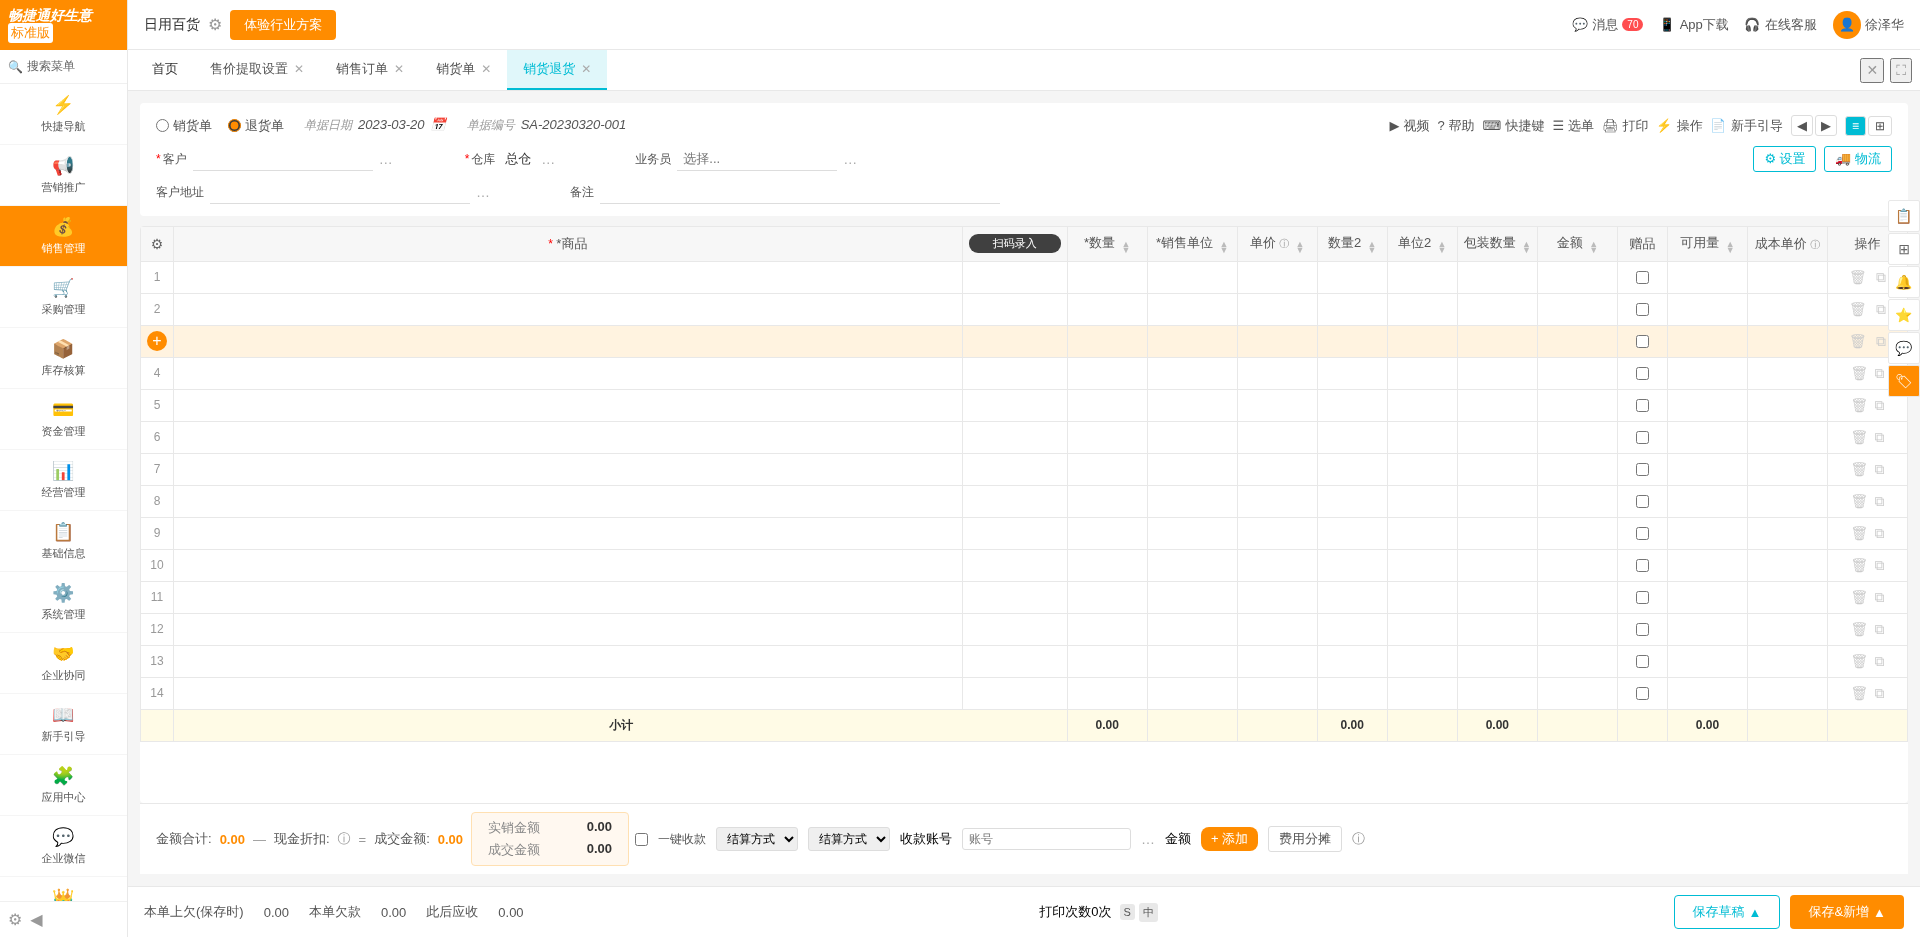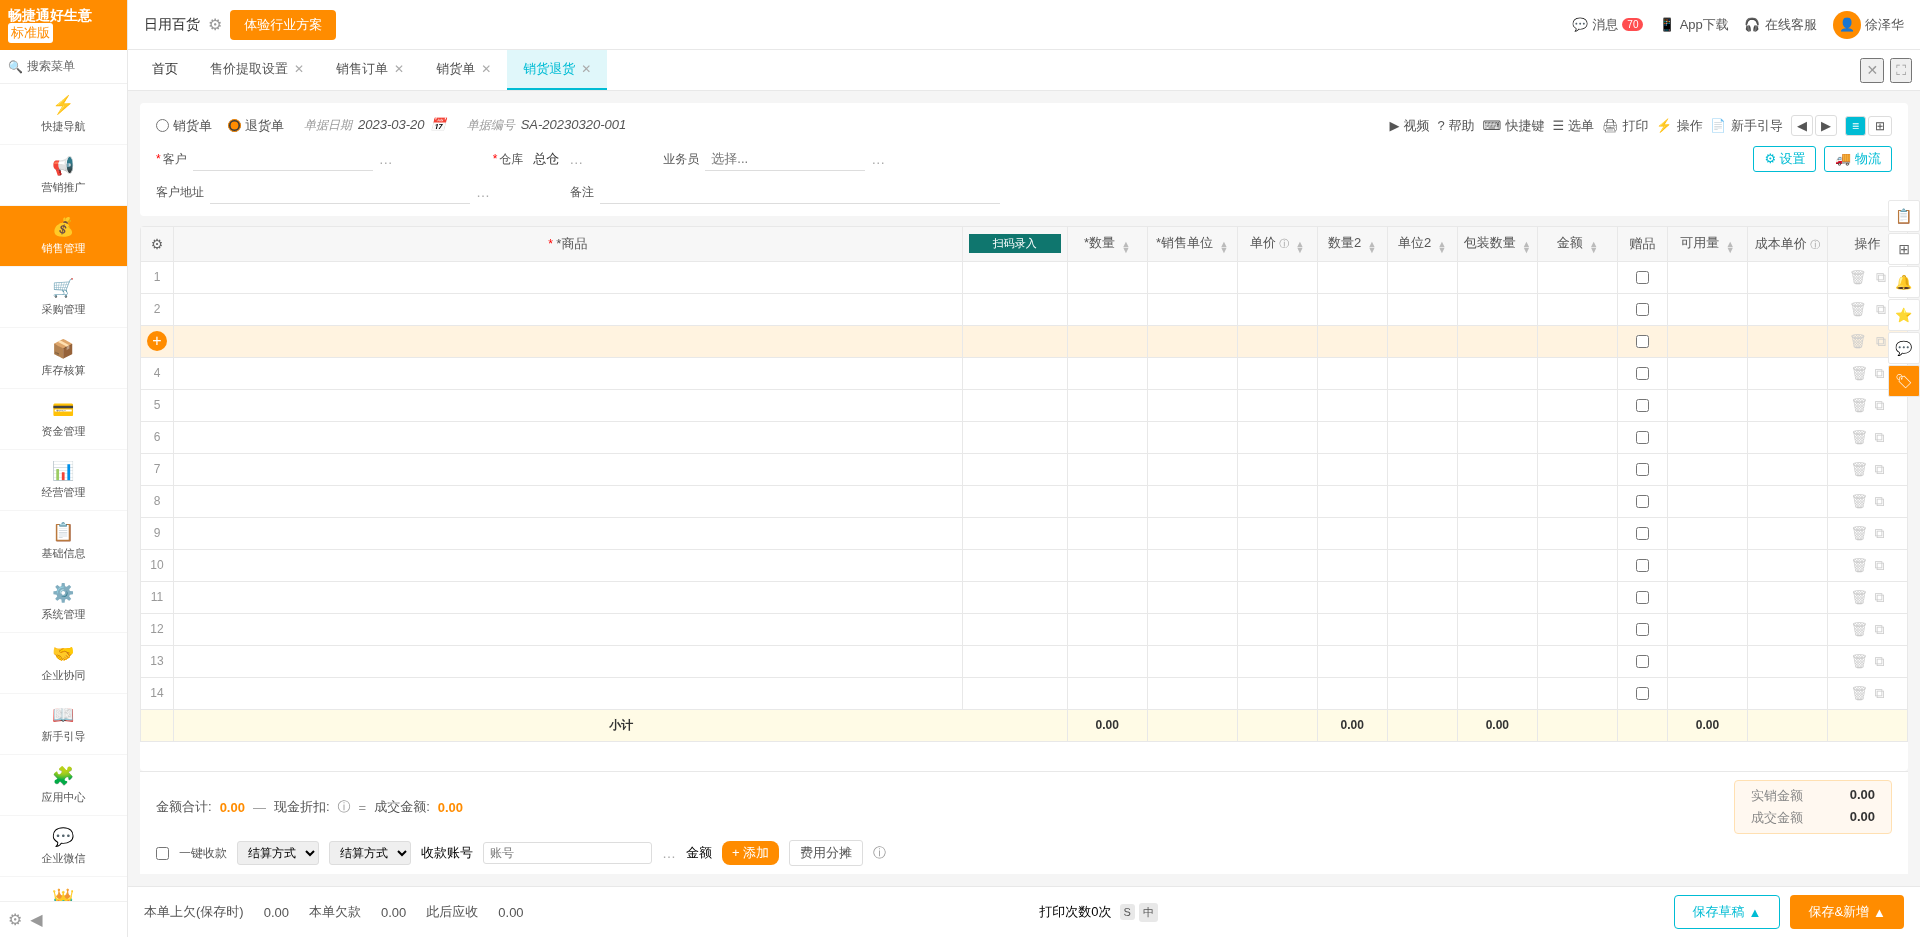--- a/index.html
+++ b/index.html
@@ -1,21 +1,21 @@
 <!DOCTYPE html>
 <html><head>
   <meta charset="utf-8">
   <style>
     * { box-sizing: border-box; margin: 0; padding: 0; font-family: 'Microsoft YaHei', '微软雅黑', sans-serif; font-size: 13px; }
     body { display: flex; height: 937px; overflow: hidden; background: #f0f2f5; }
 
     
     .sidebar { width: 128px; background: #fff; display: flex; flex-direction: column; border-right: 1px solid #e8e8e8; flex-shrink: 0; }
     .sidebar-logo { background: #ff8c00; padding: 8px; display: flex; align-items: center; gap: 6px; height: 50px; }
-    .sidebar-logo-text { color: #fff; font-size: 14px; font-weight: bold; line-height: 1.2; }
+    .sidebar-logo-text { color: #fff; font-size: 14px; font-weight: bold; line-height: 1.2; font-style: italic; }
     .sidebar-logo-badge { background: #fff; color: #ff8c00; font-size: 13px; border-radius: 3px; padding: 1px 3px; }
     .sidebar-search { display: flex; align-items: center; padding: 8px; gap: 4px; border-bottom: 1px solid #f0f0f0; cursor: pointer; }
     .sidebar-search span { color: #666; font-size: 12px; }
     .sidebar-nav { flex: 1; overflow-y: auto; }
     .sidebar-item { display: flex; flex-direction: column; align-items: center; padding: 10px 4px; cursor: pointer; border-bottom: 1px solid #f5f5f5; color: #555; }
     .sidebar-item.active { background: #ff8c00; color: #fff; }
     .sidebar-item .icon { font-size: 18px; margin-bottom: 3px; }
     .sidebar-item .label { font-size: 11px; }
     .sidebar-bottom { display: flex; padding: 8px; gap: 8px; border-top: 1px solid #f0f0f0; }
     .sidebar-bottom .icon-btn { cursor: pointer; color: #999; font-size: 16px; }
@@ -70,29 +70,29 @@
 
     
     .table-container { flex: 1; overflow: auto; background: #fff; border-radius: 4px; }
     table { width: 100%; border-collapse: collapse; }
     thead tr { background: #f7f7f7; }
     th { padding: 7px 6px; border: 1px solid #e8e8e8; color: #555; font-weight: normal; font-size: 12px; white-space: nowrap; text-align: center; }
     th.required::before { content: '*'; color: red; }
     td { padding: 5px 6px; border: 1px solid #e8e8e8; text-align: center; font-size: 12px; color: #333; height: 32px; }
     tr.active-row td { background: #fff3e0; }
     .row-num { color: #999; text-align: center; }
-    .scan-btn { background: #0f766e; color: #fff; border: none; border-radius: 0; padding: 2px 24px; cursor: pointer; font-size: 11px; }
+    .scan-btn { background: #404040; color: #fff; border: none; border-radius: 9px; padding: 2px 24px; cursor: pointer; font-size: 11px; }
     .add-row-btn { background: #ff8c00; color: #fff; border: none; border-radius: 50%; width: 20px; height: 20px; cursor: pointer; font-size: 16px; line-height: 1; display: flex; align-items: center; justify-content: center; }
     .checkbox-cell { display: flex; justify-content: center; align-items: center; }
     .delete-btn { color: #ccc; cursor: pointer; font-size: 14px; margin: 0 3px; }
     .copy-btn { color: #ccc; cursor: pointer; font-size: 14px; margin: 0 3px; }
     .subtotal-row td { background: #fffbe6; font-weight: bold; }
 
     
-    .bottom-bar { background: #fff; border-top: 1px solid #e8e8e8; padding: 8px 16px; display: flex; flex-direction: column; gap: 6px; }
+    .bottom-bar { background: #fff; border-top: 1px solid #e8e8e8; padding: 8px 16px; display: flex; gap: 6px; }
     .amount-row { display: flex; align-items: center; gap: 8px; color: #555; font-size: 13px; }
     .amount-row .minus { color: #999; }
     .amount-row .equals { color: #999; }
     .amount-highlight { color: #ff8c00; font-weight: bold; }
     .payment-row { display: flex; align-items: center; gap: 10px; }
     .payment-row label { color: #555; font-size: 12px; }
     .payment-select { border: 1px solid #ddd; border-radius: 3px; padding: 3px 6px; font-size: 12px; min-width: 80px; }
     .payment-input { border: 1px solid #ddd; border-radius: 3px; padding: 3px 6px; font-size: 12px; min-width: 80px; }
     .add-fee-btn { background: #ff8c00; color: #fff; border: none; border-radius: 8px; padding: 3px 10px; cursor: pointer; font-size: 12px; }
     .fee-split-btn { background: #fff; border: 1px solid #ddd; border-radius: 3px; padding: 3px 10px; cursor: pointer; font-size: 12px; color: #555; }
@@ -336,21 +336,21 @@
           </div>
         </div>
       </div>
 
       <div style="display:flex;gap:20px;margin-bottom:8px;align-items:center;">
         <div class="field-group">
           <label class="required">客户</label>
           <input class="field-input" type="text" style="width: 180px;" placeholder="">
           <span class="field-dots">…</span>
         </div>
-        <div class="field-group" style="margin-left:80px;">
+        <div class="field-group" style="margin-left:52px;">
           <label class="required">仓库</label>
           <span style="color:#333;margin:0 4px;">总仓</span>
           <span class="field-dots">…</span>
         </div>
         <div class="field-group" style="margin-left:60px;">
           <label>业务员</label>
           <input class="field-input" type="text" style="width: 160px;" placeholder="选择...">
           <span class="field-dots">…</span>
         </div>
         <div style="margin-left:auto;display:flex;gap:8px;">

